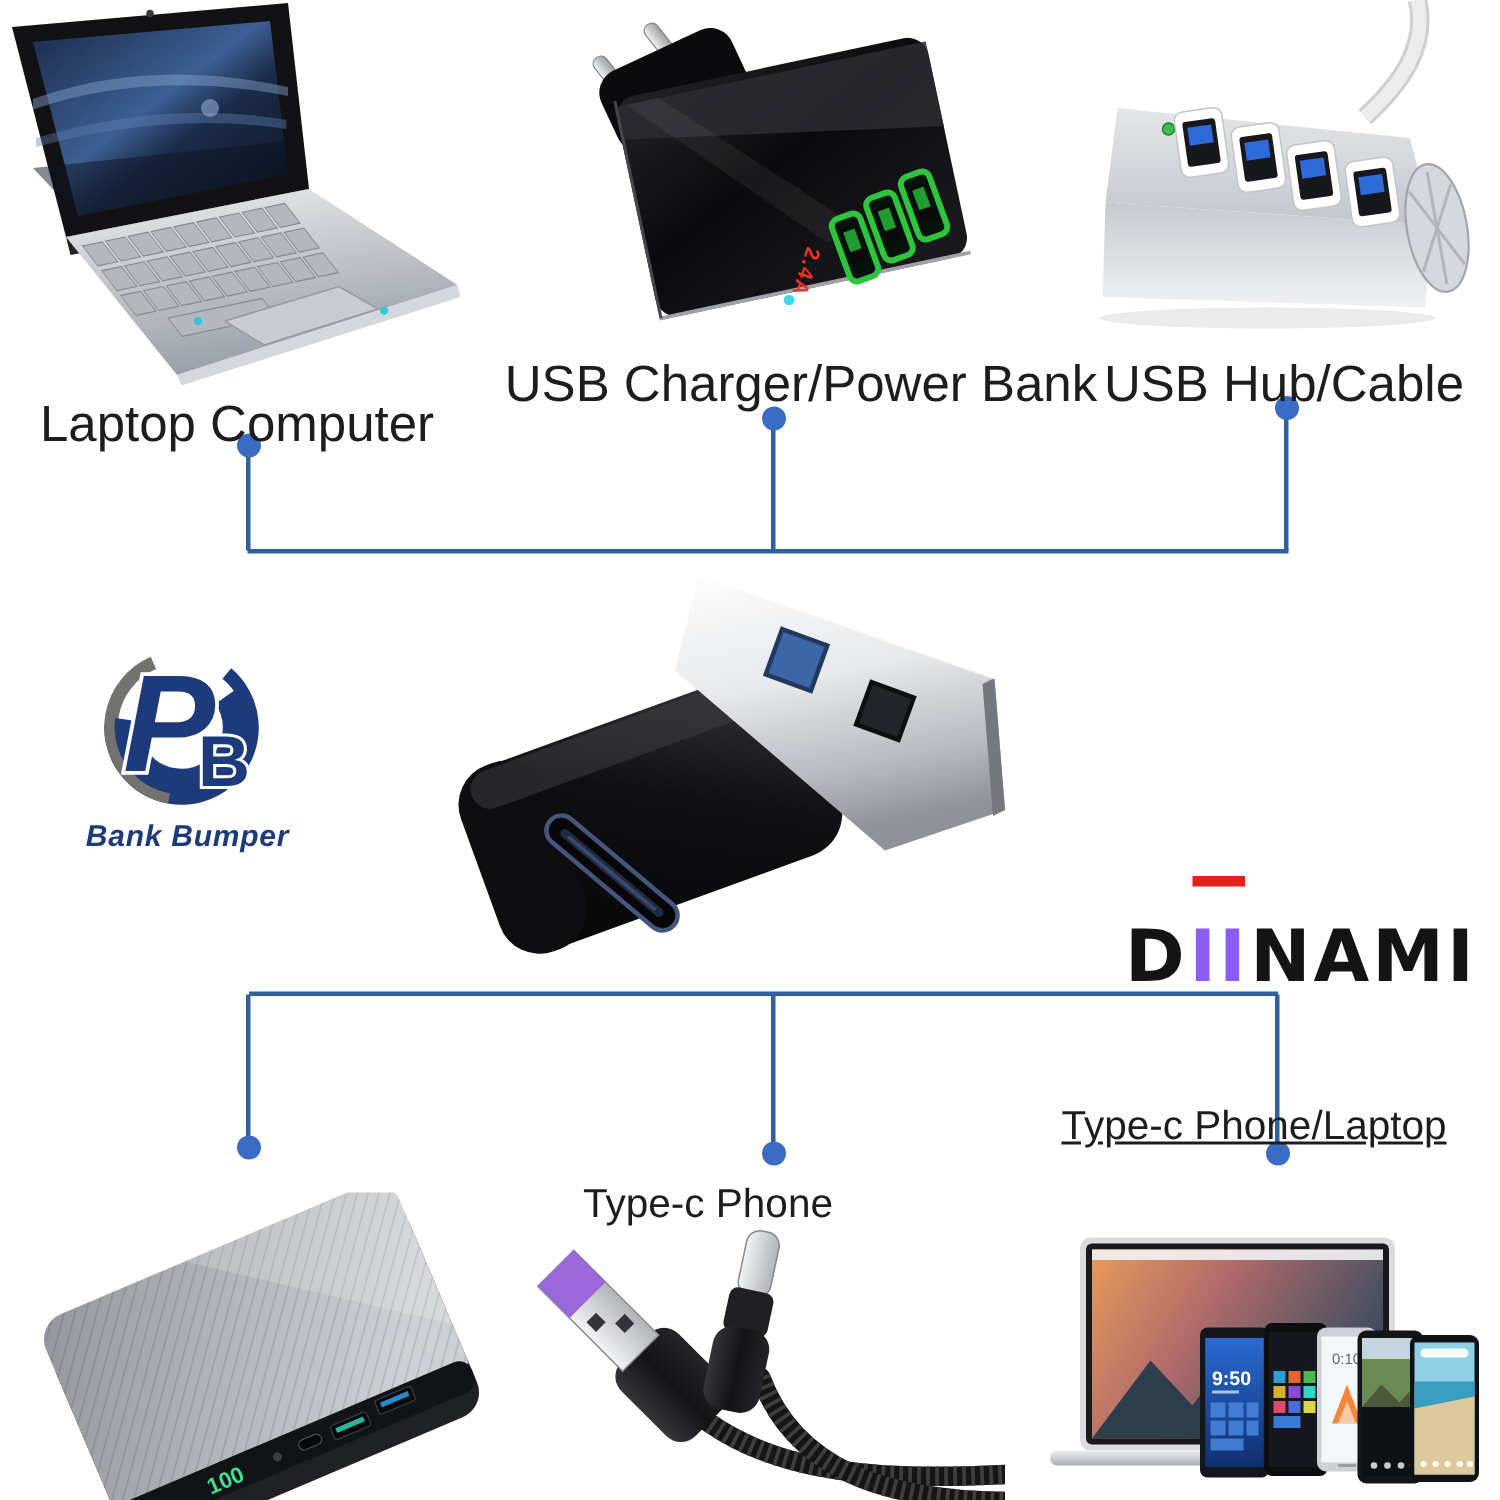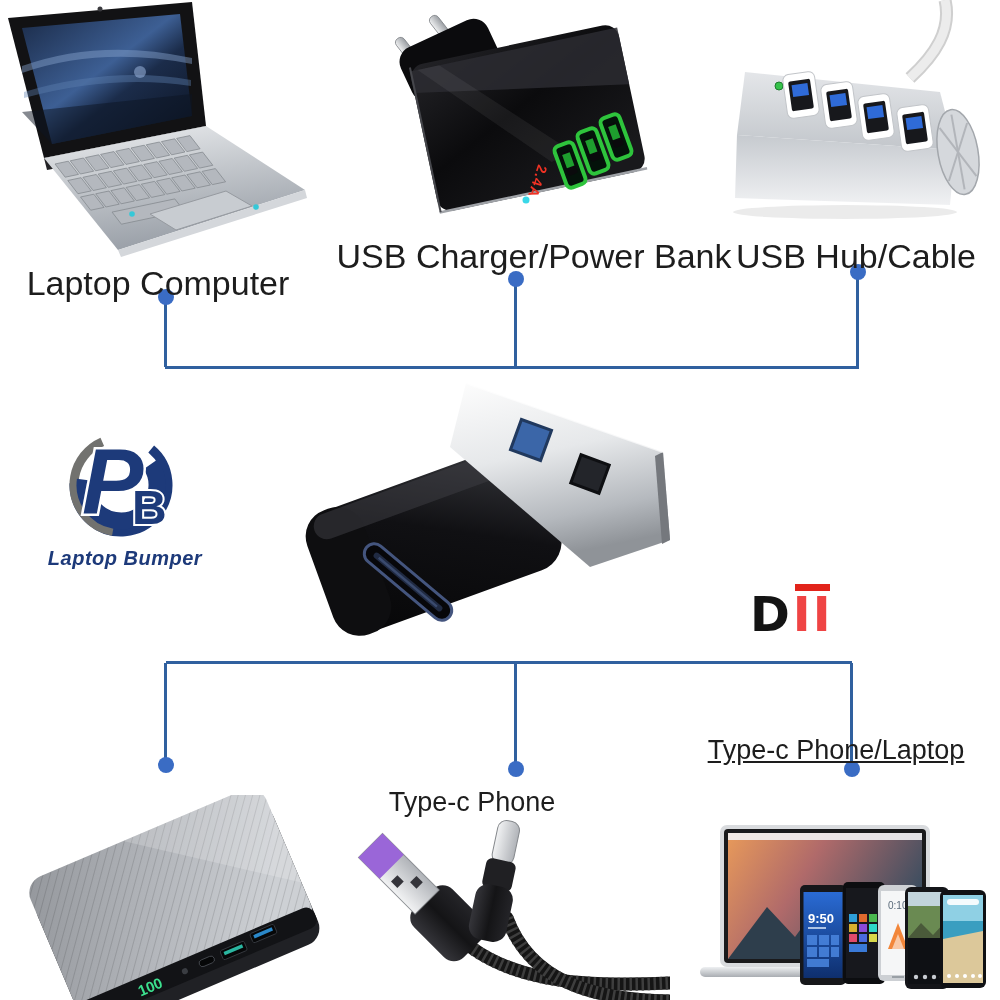--- a/index.html
+++ b/index.html
@@ -7,21 +7,21 @@
   .abs{position:absolute;}
   .lbl{position:absolute;transform:translateX(-50%);font-size:34px;color:#1d1d1d;white-space:nowrap;}
   .lbl.big{font-size:27px;}
   .vline,.hline{position:absolute;background:#30609f;}
   .vline{width:2.5px;}
   .hline{height:2.5px;}
   .dot{position:absolute;width:16px;height:16px;border-radius:50%;background:#3a6cc4;}
   .dinami{position:absolute;left:750px;top:584px;display:flex;align-items:flex-end;gap:1px;
           font-weight:bold;font-size:48px;line-height:0.8;color:#141414;letter-spacing:2px;
           font-family:"DejaVu Sans",sans-serif;}
-  .dinami .red{color:#ef4444;}
+  .dinami .red{color:#8b5cf6;gap:24px;}
   .dii{display:flex;flex-direction:column;align-items:center;}
   .dii .bar{width:88%;height:7px;background:#e2231a;margin-bottom:4px;}
   .pusat{position:absolute;left:34px;top:547px;width:182px;text-align:center;
          font-style:italic;font-weight:bold;font-size:20px;color:#1d3a7a;letter-spacing:.5px;}
   svg text{font-family:"Liberation Sans",sans-serif;}
 </style>
 </head>
 <body>
 
 <div id="canvas">
@@ -214,28 +214,29 @@
     </g>
   </svg>
 
   <svg class="abs" style="left:46px;top:406px;" width="160" height="142" viewBox="0 0 160 142">
     <circle cx="75" cy="79" r="47" fill="none" stroke="#1d3a7a" stroke-width="9" stroke-dasharray="190 105" transform="rotate(-50 75 79)"></circle>
     <circle cx="75" cy="79" r="47" fill="none" stroke="#72726f" stroke-width="9" stroke-dasharray="120 176" transform="rotate(100 75 79)"></circle>
     <circle cx="75" cy="79" r="36" fill="none" stroke="#1d3a7a" stroke-width="17" stroke-dasharray="140 86" transform="rotate(-35 75 79)"></circle>
     <text x="36" y="108" font-size="92" font-weight="bold" font-style="italic" fill="#1d3a7a" stroke="#ffffff" stroke-width="5" paint-order="stroke">P</text>
     <text x="86" y="118" font-size="48" font-weight="bold" fill="#1d3a7a" stroke="#ffffff" stroke-width="4" paint-order="stroke">B</text>
   </svg>
-  <div class="pusat">Laptop Bumper</div>
+  <div class="pusat">Bank Bumper</div>
 
   <div class="dinami">
     <span>D</span>
     <span class="dii red">
       <span class="bar"></span>
       <span>II</span>
     </span>
+    <span>NAMI</span>
   </div>
 
   <svg class="abs" style="left:15px;top:795px;" width="330" height="205" viewBox="0 0 330 205">
     <defs>
       <linearGradient id="pbtop" x1="0" y1="0" x2="1" y2="0.3">
         <stop offset="0" stop-color="#94979c"></stop>
           <stop offset="0.55" stop-color="#b4b7bc"></stop>
           <stop offset="1" stop-color="#cdd0d4"></stop>
       </linearGradient>
       <pattern id="pbtex" width="7" height="7" patternUnits="userSpaceOnUse" patternTransform="rotate(38)">

